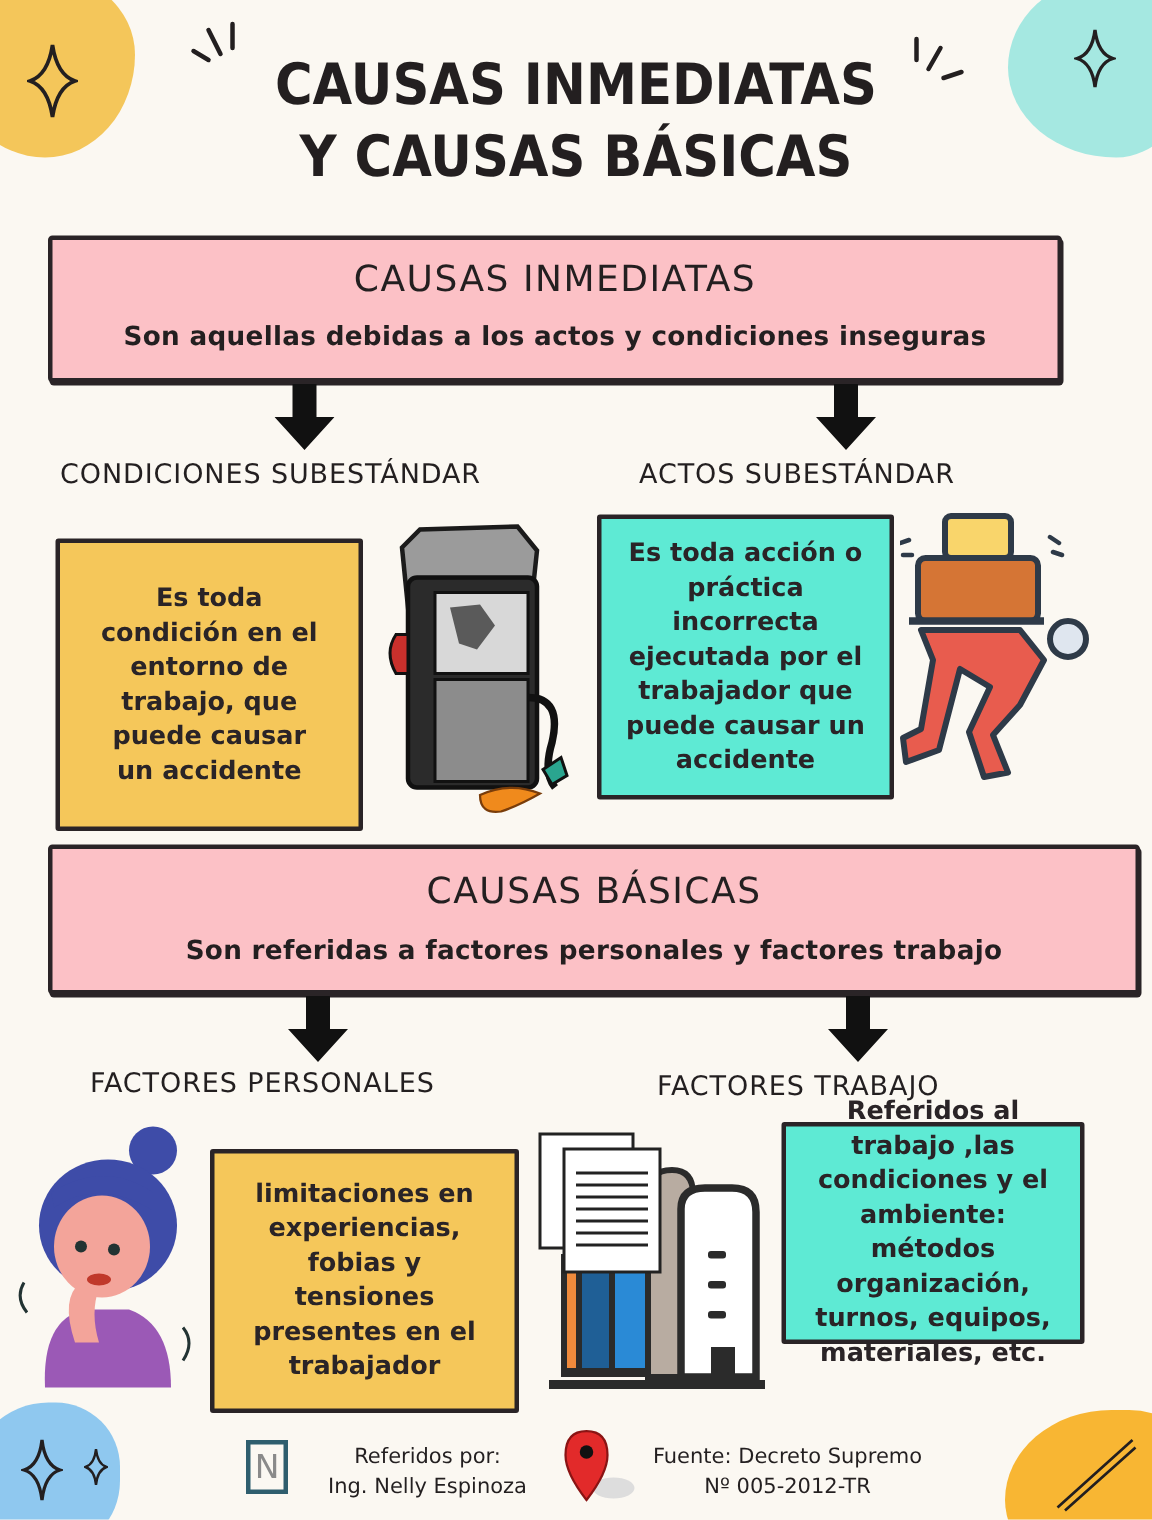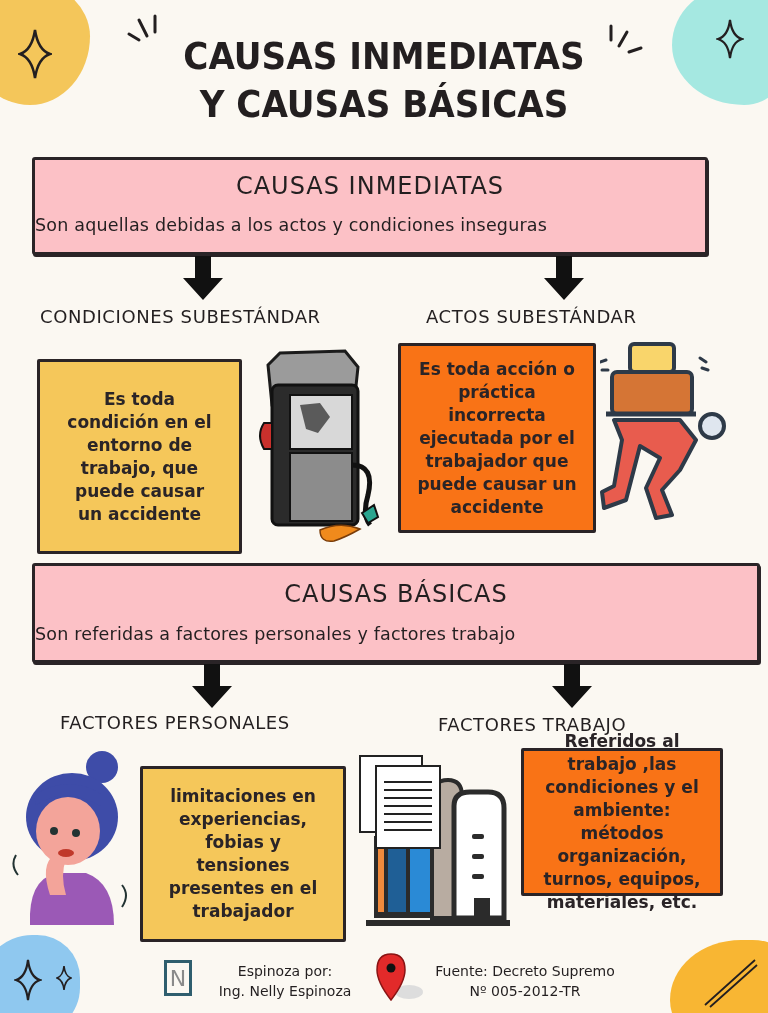--- a/index.html
+++ b/index.html
@@ -29,39 +29,39 @@
     background: #fcc1c6;
     border: 3px solid #2a2427;
     border-radius: 3px;
     box-shadow: 1px 2px 0 #2a2427;
   }
   .banner-title {
     position: absolute; left: 0; width: 100%; text-align: center;
     font-size: 24px; letter-spacing: 1px;
   }
   .banner-sub {
-    position: absolute; left: 0; width: 100%; text-align: left;
-    font-size: 17.5px; letter-spacing: 0.2px;
+    position: absolute; left: 0; width: 100%; text-align: center;
+    font-size: 17.5px; letter-spacing: 0.2px; font-weight: bold;
   }
 
   .arrow { width: 40px; height: 44px; }
   .section-label {
     font-size: 18px; letter-spacing: 0.6px; white-space: nowrap;
   }
 
   .card {
     border: 3px solid #2a2427;
     border-radius: 2px;
     display: flex; align-items: center; justify-content: center;
     text-align: center;
     font-size: 17px; line-height: 23px; font-weight: bold;
     color: #2a2427; padding: 6px;
   }
   .card.yellow { background: #f5c75a; margin-top: 16px; }
-  .card.cyan { background: #f97316; }
+  .card.cyan { background: #5eead4; }
   .card span { display: block; }
 
   .footer-text { font-size: 14px; line-height: 18px; text-align: center; color: #231f20; }
 </style>
 </head>
 <body>
 
 <div class="abs blob-tl"></div>
 <div class="abs blob-tr"></div>
 <div class="abs blob-bl"></div>
@@ -214,21 +214,21 @@
     <span>trabajo ,las</span>
     <span>condiciones y el</span>
     <span>ambiente: métodos</span>
     <span>organización,</span>
     <span>turnos, equipos,</span>
     <span>materiales, etc.</span>
   </div>
 </div>
 
 <div class="abs" style="left:164px;top:960px;width:28px;height:36px;border:3px solid #2f5e6e;display:flex;align-items:center;justify-content:center;font-size:22px;color:#8a8a8a;">N</div>
-<div class="abs footer-text" style="left:200px;top:962px;width:170px">Espinoza por:</div>
+<div class="abs footer-text" style="left:200px;top:962px;width:170px">Referidos por:</div>
 <div class="abs footer-text" style="left:200px;top:982px;width:170px">Ing. Nelly Espinoza</div>
 
 <svg class="abs" style="left:375px;top:952px" width="52" height="52" viewBox="0 0 52 52">
   <ellipse cx="34" cy="40" rx="14" ry="7" fill="#ddd"></ellipse>
   <path d="M16 2 Q2 2 2 18 Q2 30 16 48 Q30 30 30 18 Q30 2 16 2Z" fill="#e22a2a" stroke="#8a1414" stroke-width="1.5"></path>
   <circle cx="16" cy="16" r="4.5" fill="#111"></circle>
 </svg>
 
 <div class="abs footer-text" style="left:420px;top:962px;width:210px">Fuente:  Decreto Supremo</div>
 <div class="abs footer-text" style="left:420px;top:982px;width:210px">Nº 005-2012-TR</div>

